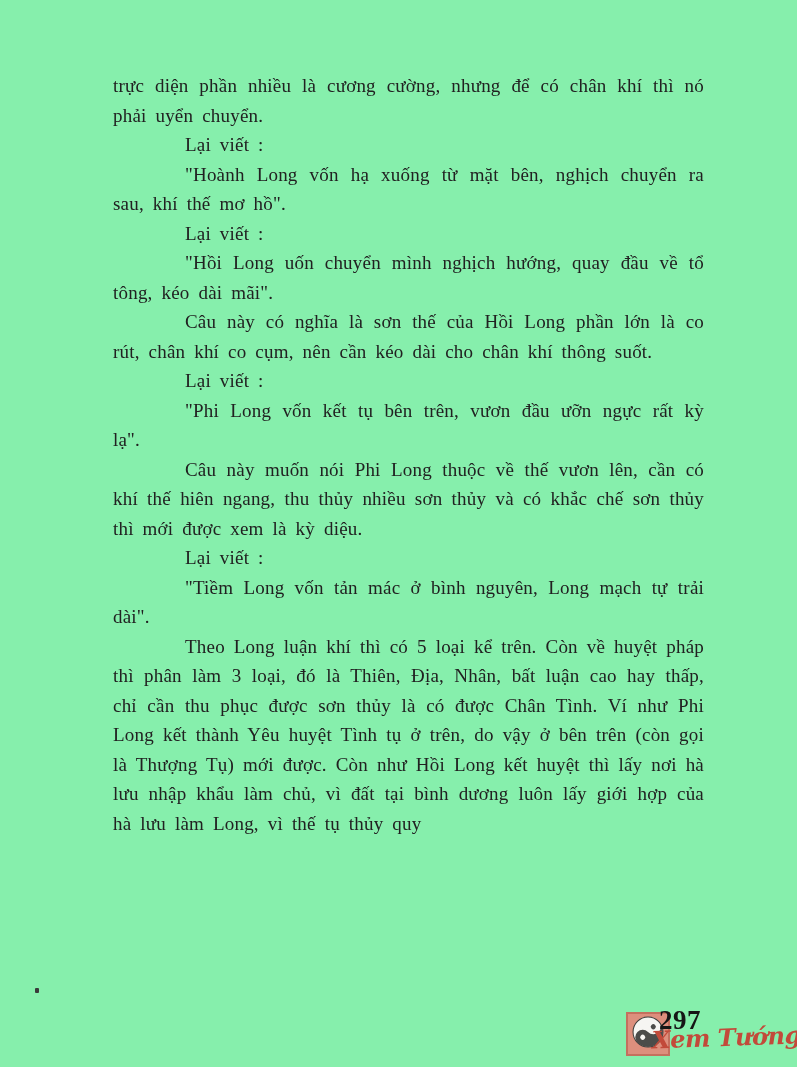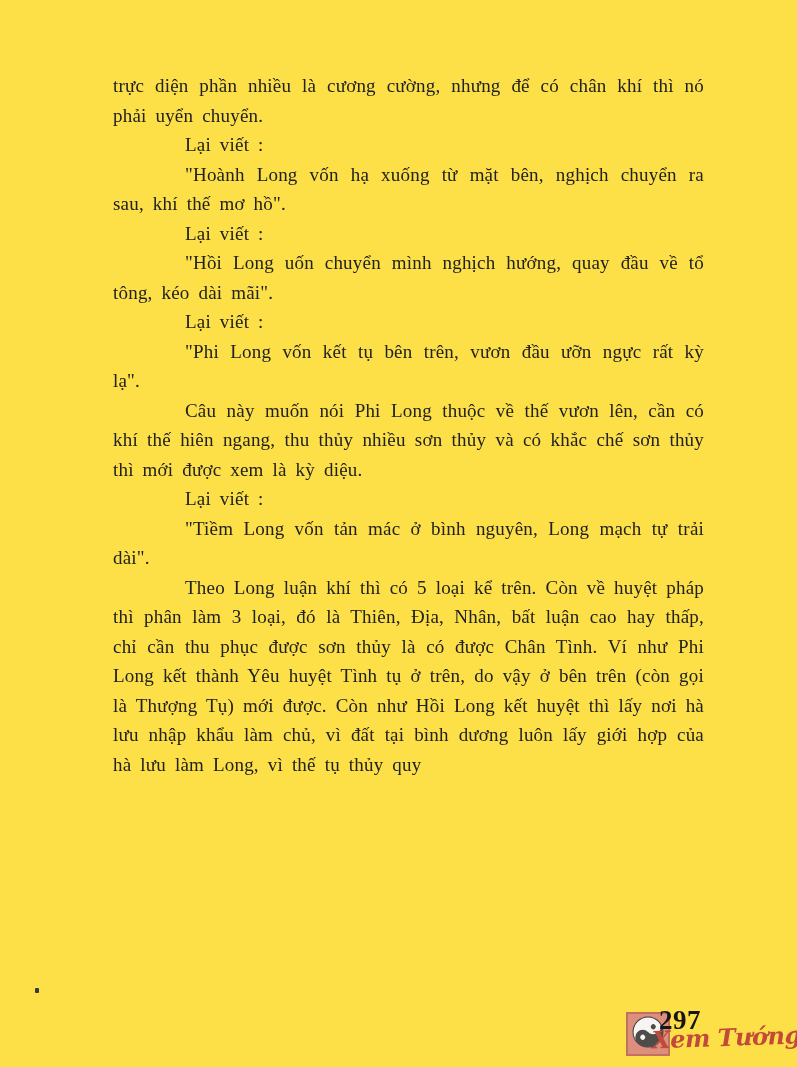--- a/index.html
+++ b/index.html
@@ -5,21 +5,21 @@
   html, body { margin: 0; padding: 0; }
   body {
     width: 797px; height: 1067px;
     background: #ffffff;
     position: relative;
     overflow: hidden;
     font-family: "Liberation Serif", "DejaVu Serif", serif;
   }
   .page {
     position: absolute; inset: 0;
-    background: #fde047;
+    background: #86efac;
   }
   .page-text {
     position: absolute;
     left: 113px; top: 71px;
     width: 591px;
     font-size: 19px;
     line-height: 29.5px;
     color: #212121;
     text-align: justify;
     word-spacing: 4px;
@@ -78,20 +78,21 @@
 
 <div class="page">
 
   <div class="page-text">
 
   <p class="para">trực diện phần nhiều là cương cường, nhưng để có chân khí thì nó phải uyển chuyển.</p>
       <p class="para indent">Lại viết :</p>
       <p class="para indent">"Hoành Long vốn hạ xuống từ mặt bên, nghịch chuyển ra sau, khí thế mơ hồ".</p>
       <p class="para indent">Lại viết :</p>
       <p class="para indent">"Hồi Long uốn chuyển mình nghịch hướng, quay đầu về tổ tông, kéo dài mãi".</p>
+      <p class="para indent">Câu này có nghĩa là sơn thế của Hồi Long phần lớn là co rút, chân khí co cụm, nên cần kéo dài cho chân khí thông suốt.</p>
       <p class="para indent">Lại viết :</p>
       <p class="para indent">"Phi Long vốn kết tụ bên trên, vươn đầu ưỡn ngực rất kỳ lạ".</p>
       <p class="para indent">Câu này muốn nói Phi Long thuộc về thế vươn lên, cần có khí thế hiên ngang, thu thủy nhiều sơn thủy và có khắc chế sơn thủy thì mới được xem là kỳ diệu.</p>
       <p class="para indent">Lại viết :</p>
       <p class="para indent">"Tiềm Long vốn tản mác ở bình nguyên, Long mạch tự trải dài".</p>
       <p class="para indent">Theo Long luận khí thì có 5 loại kể trên. Còn về huyệt pháp thì phân làm 3 loại, đó là Thiên, Địa, Nhân, bất luận cao hay thấp, chỉ cần thu phục được sơn thủy là có được Chân Tình. Ví như Phi Long kết thành Yêu huyệt Tình tụ ở trên, do vậy ở bên trên (còn gọi là Thượng Tụ) mới được. Còn như Hồi Long kết huyệt thì lấy nơi hà lưu nhập khẩu làm chủ, vì đất tại bình dương luôn lấy giới hợp của hà lưu làm Long, vì thế tụ thủy quy</p>
     </div>
 
   <div class="scan-dot"></div>
 

